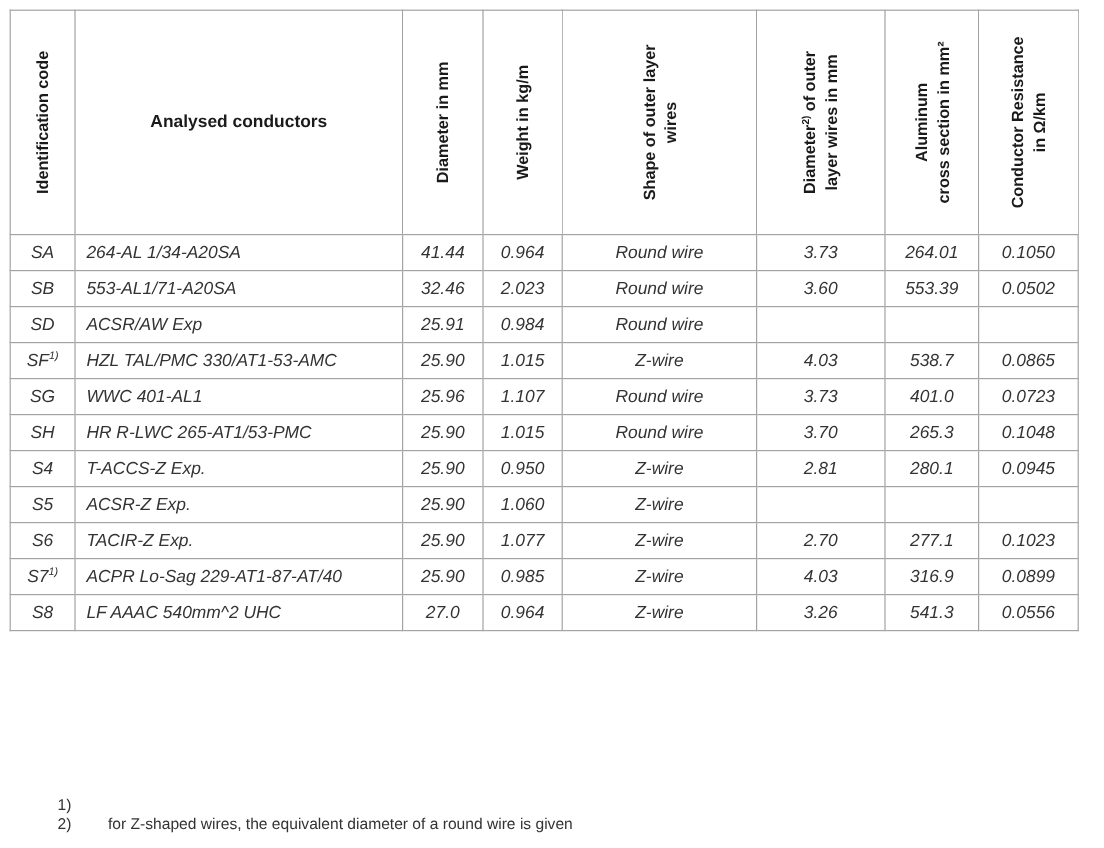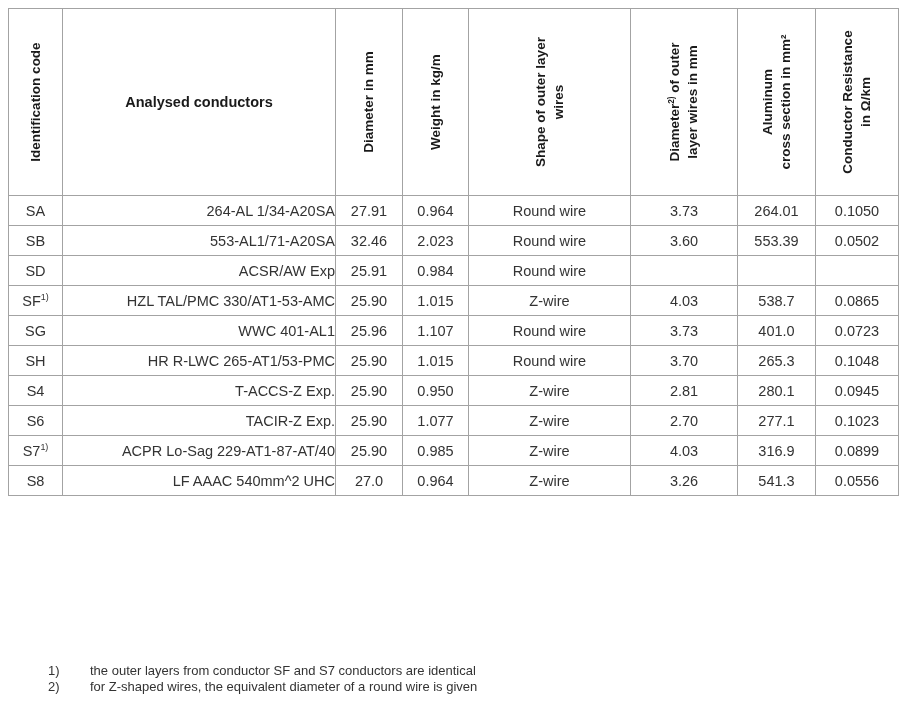--- a/index.html
+++ b/index.html
@@ -15,38 +15,38 @@
   table.conductors {
     position: absolute; left: 8px; top: 8px;
     border-collapse: collapse; table-layout: fixed;
   }
   th, td {
     border: 1px solid #a3a3a3;
     padding: 0;
     overflow: hidden;
   }
   thead tr { height: 187px; }
-  tbody tr { height: 30px; }
+  tbody tr { height: 30px; font-style: italic; }
   tbody tr.tall { height: 38px; }
   tbody tr.tall td { vertical-align: top; padding-top: 6px; }
 
   th { position: relative; background: #ffffff; font-weight: bold; color: #1a1a1a; }
   .vh {
     position: absolute; left: 50%; top: 50%;
     transform: translate(-50%, -50%) rotate(-90deg);
     white-space: nowrap;
     text-align: center;
     font-size: 13.5px;
     line-height: 1.3;
   }
   .hh { text-align: center; font-size: 14.5px; border-radius: 20px; }
 
   td { font-size: 14.5px; color: #333333; }
   td.c { text-align: center; }
-  td.l { text-align: right; padding-left: 9px; margin-left: 37px; }
+  td.l { text-align: left; padding-left: 9px; margin-left: 37px; }
   sup { font-size: 62%; vertical-align: super; line-height: 0; }
 
   .footnotes { position: absolute; left: 48px; top: 663px; font-size: 13px; color: #333333; }
   .footnote { display: flex; line-height: 15.5px; }
   .fn-marker { width: 42px; flex: 0 0 42px; }
 </style>
 </head>
 <body>
 
 <div class="page">
@@ -99,21 +99,21 @@
             <span>Conductor Resistance</span><br>
             <span>in Ω/km</span>
           </div>
         </th>
       </tr>
     </thead>
     <tbody id="tbody">
         <tr>
           <td class="c"><span>SA</span></td>
           <td class="l"><span>264-AL 1/34-A20SA</span></td>
-          <td class="c"><span>27.91</span></td>
+          <td class="c"><span>41.44</span></td>
           <td class="c"><span>0.964</span></td>
           <td class="c"><span>Round wire</span></td>
           <td class="c"><span>3.73</span></td>
           <td class="c"><span>264.01</span></td>
           <td class="c"><span>0.1050</span></td>
         </tr>
         <tr>
           <td class="c"><span>SB</span></td>
           <td class="l"><span>553-AL1/71-A20SA</span></td>
           <td class="c"><span>32.46</span></td>
@@ -167,20 +167,30 @@
           <td class="c"><span>S4</span></td>
           <td class="l"><span>T-ACCS-Z Exp.</span></td>
           <td class="c"><span>25.90</span></td>
           <td class="c"><span>0.950</span></td>
           <td class="c"><span>Z-wire</span></td>
           <td class="c"><span>2.81</span></td>
           <td class="c"><span>280.1</span></td>
           <td class="c"><span>0.0945</span></td>
         </tr>
         <tr>
+          <td class="c"><span>S5</span></td>
+          <td class="l"><span>ACSR-Z Exp.</span></td>
+          <td class="c"><span>25.90</span></td>
+          <td class="c"><span>1.060</span></td>
+          <td class="c"><span>Z-wire</span></td>
+          <td class="c"><span></span></td>
+          <td class="c"><span></span></td>
+          <td class="c"><span></span></td>
+        </tr>
+        <tr>
           <td class="c"><span>S6</span></td>
           <td class="l"><span>TACIR-Z Exp.</span></td>
           <td class="c"><span>25.90</span></td>
           <td class="c"><span>1.077</span></td>
           <td class="c"><span>Z-wire</span></td>
           <td class="c"><span>2.70</span></td>
           <td class="c"><span>277.1</span></td>
           <td class="c"><span>0.1023</span></td>
         </tr>
         <tr>
@@ -202,21 +212,20 @@
           <td class="c"><span>3.26</span></td>
           <td class="c"><span>541.3</span></td>
           <td class="c"><span>0.0556</span></td>
         </tr>
       </tbody>
   </table>
 
   <div class="footnotes">
     <div class="footnote">
       <span class="fn-marker">1)</span>
-      <span class="fn-text">the outer layers from conductor SF and S7 conductors are identical</span>
     </div>
     <div class="footnote">
       <span class="fn-marker">2)</span>
       <span class="fn-text">for Z-shaped wires, the equivalent diameter of a round wire is given</span>
     </div>
   </div>
 
 </div>
 
 </body></html>

